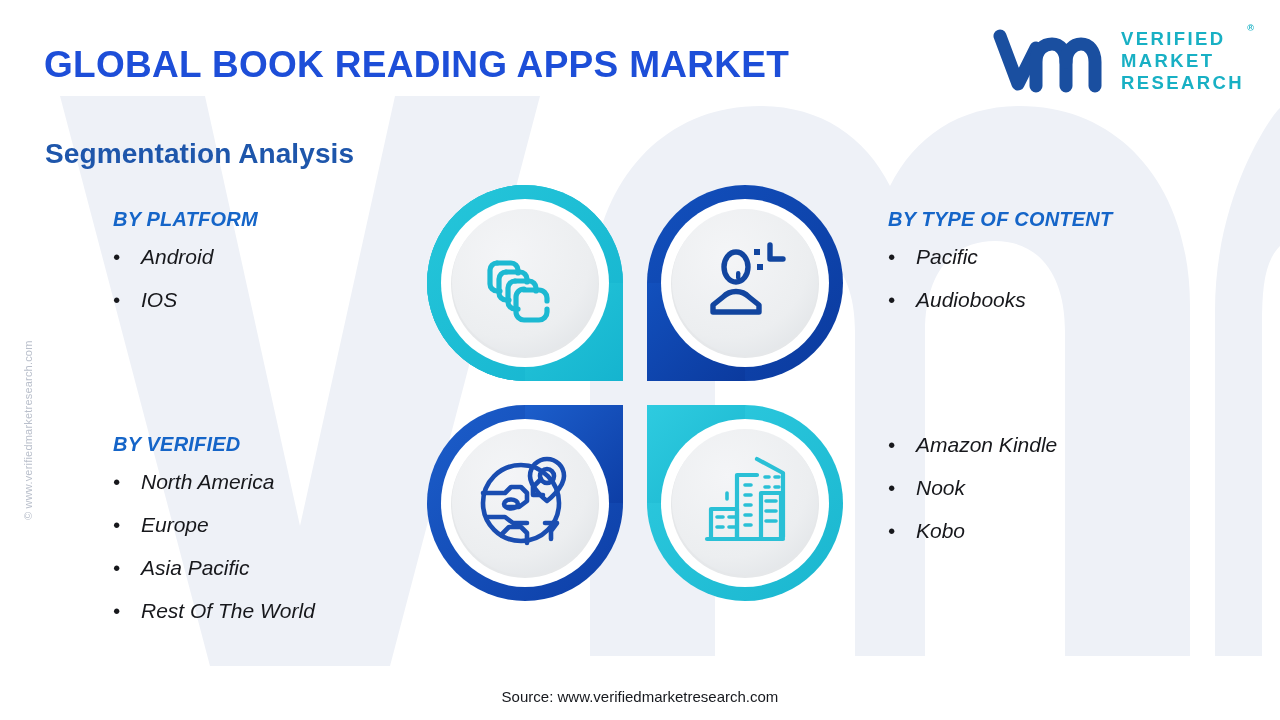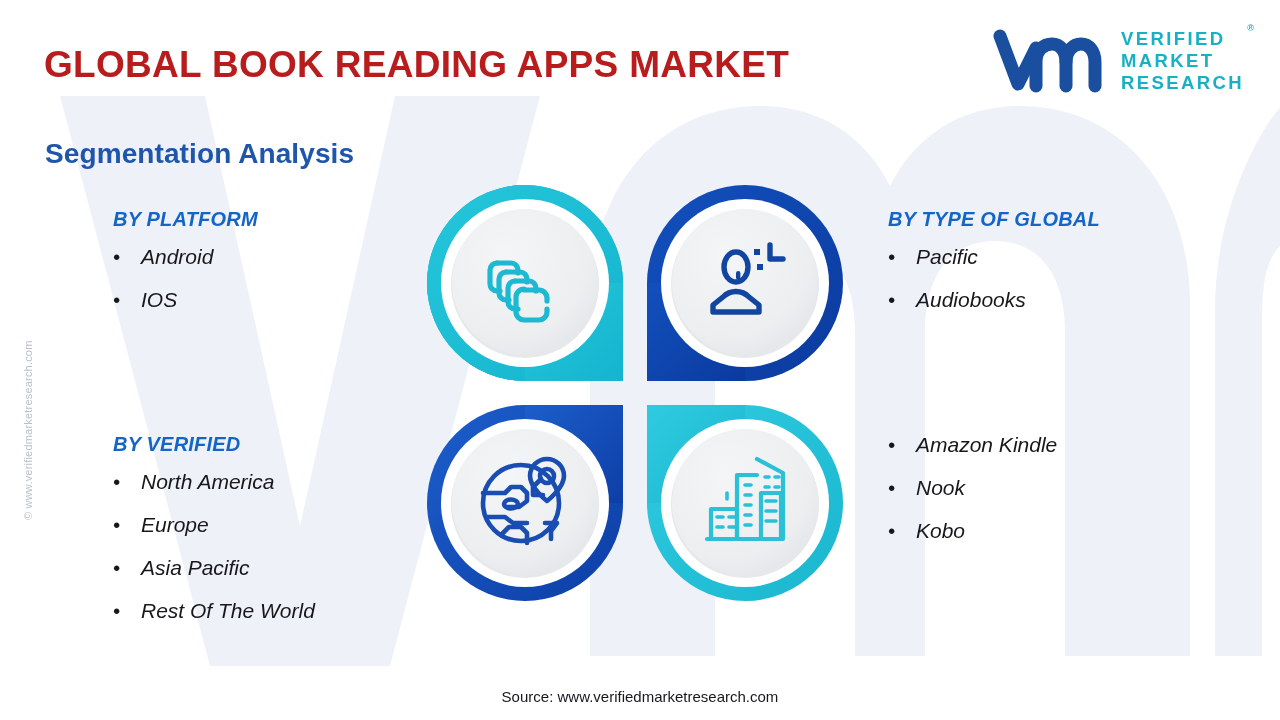--- a/index.html
+++ b/index.html
@@ -46,21 +46,21 @@
     z-index: 5;
   }
 
   .title {
     position: absolute;
     left: 44px;
     top: 44px;
     font-size: 37px;
     font-weight: bold;
     letter-spacing: 0.3px;
-    color: #b91c1c;
+    color: #1d4ed8;
     white-space: nowrap;
   }
 
   .subtitle {
     position: absolute;
     left: 45px;
     top: 138px;
     font-size: 28px;
     font-weight: bold;
     color: #1e56ab;
@@ -356,21 +356,21 @@
         <span>Android</span>
       </li>
       <li class="seg-item">
         <span class="seg-bullet">•</span>
         <span>IOS</span>
       </li>
     </ul>
   </div>
 
   <div class="segment seg-content">
-    <div class="seg-heading">BY TYPE OF GLOBAL</div>
+    <div class="seg-heading">BY TYPE OF CONTENT</div>
     <ul class="seg-list">
       <li class="seg-item">
         <span class="seg-bullet">•</span>
         <span>Pacific</span>
       </li>
       <li class="seg-item">
         <span class="seg-bullet">•</span>
         <span>Audiobooks</span>
       </li>
     </ul>

